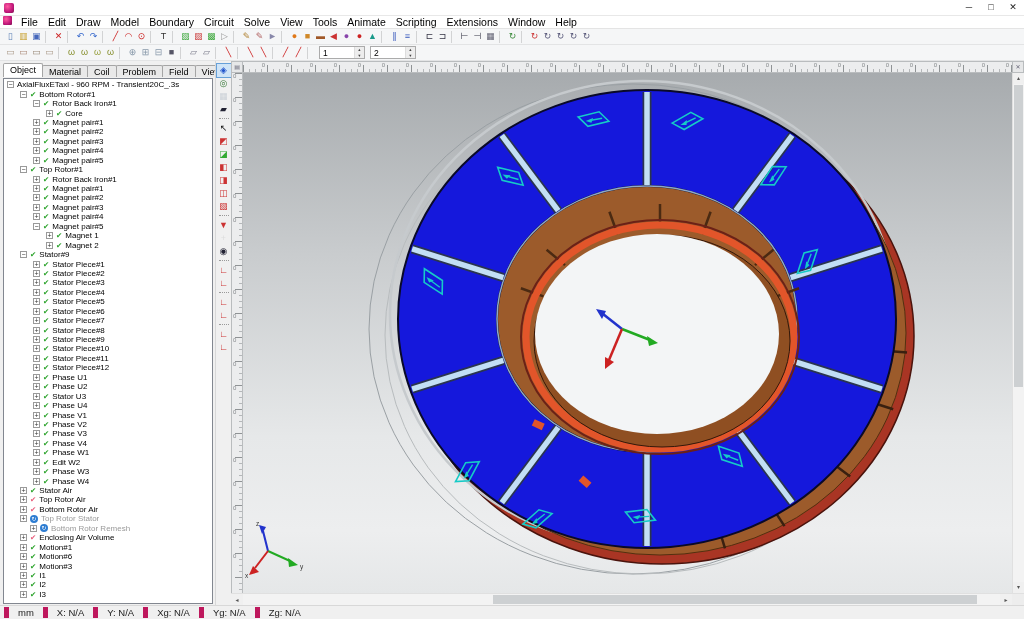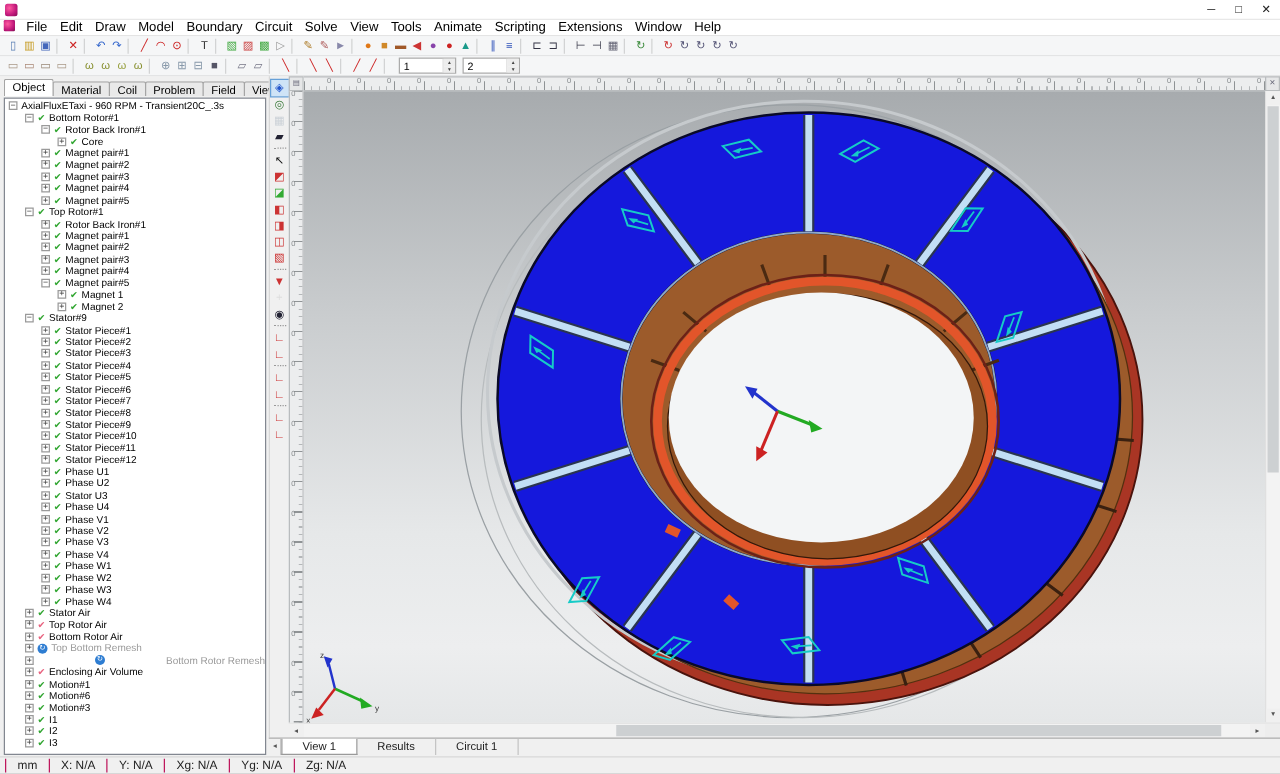--- a/index.html
+++ b/index.html
@@ -82,21 +82,21 @@
 
   
   #doctabs{height:15px;background:#F0F0F0;border-top:1px solid #ABABAB;display:flex;align-items:flex-start;font-size:9px;padding-left:1px;flex:none;}
   .tabscroll{width:9px;height:13px;font-size:6px;line-height:13px;text-align:center;color:#555;border-right:1px solid #C8C8C8;}
   .dtab{padding:0 16px;height:13px;line-height:12px;border-right:1px solid #C4C4C4;color:#222;}
   .dtab.active{background:#fff;border:1px solid #9a9a9a;border-top:none;}
 
   
   #statusbar{position:absolute;left:0;right:0;bottom:0;height:14px;background:#F0F0F0;border-top:1px solid #D8D8D8;display:flex;align-items:center;font-size:9.5px;padding:0 4px;}
   #helptext{flex:1;color:#222;}
-  .sfield{padding:0 9px;color:#222;white-space:nowrap;border-left:1px solid #be185d;}
+  .sfield{padding:0 9px;color:#222;white-space:nowrap;border-left:5px solid #be185d;}
 </style>
 </head>
 <body>
 
 <div id="app">
 
   <div id="titlebar">
     <span class="appicon"></span>
     <div id="wincontrols">
       <span>─</span>
@@ -417,21 +417,21 @@
             <span class="tlabel">Phase V4</span>
           </div>
           <div class="trow" style="padding-left: 28px;">
             <span class="exp">+</span>
             <span class="chk" style="color: rgb(47, 165, 47);">✔</span>
             <span class="tlabel">Phase W1</span>
           </div>
           <div class="trow" style="padding-left: 28px;">
             <span class="exp">+</span>
             <span class="chk" style="color: rgb(47, 165, 47);">✔</span>
-            <span class="tlabel">Phase W2</span>
+            <span class="tlabel">Edit W2</span>
           </div>
           <div class="trow" style="padding-left: 28px;">
             <span class="exp">+</span>
             <span class="chk" style="color: rgb(47, 165, 47);">✔</span>
             <span class="tlabel">Phase W3</span>
           </div>
           <div class="trow" style="padding-left: 28px;">
             <span class="exp">+</span>
             <span class="chk" style="color: rgb(47, 165, 47);">✔</span>
             <span class="tlabel">Phase W4</span>
@@ -447,23 +447,23 @@
             <span class="tlabel">Top Rotor Air</span>
           </div>
           <div class="trow" style="padding-left: 15px;">
             <span class="exp">+</span>
             <span class="chk" style="color: rgb(232, 97, 126);">✔</span>
             <span class="tlabel">Bottom Rotor Air</span>
           </div>
           <div class="trow" style="padding-left: 15px;">
             <span class="exp">+</span>
             <span class="remesh">↻</span>
-            <span class="tlabel dim">Top Bottom Remesh</span>
-          </div>
-          <div class="trow" style="padding-left: 15px; justify-content: space-between;">
+            <span class="tlabel dim">Top Rotor Stator</span>
+          </div>
+          <div class="trow" style="padding-left: 25px;">
             <span class="exp">+</span>
             <span class="remesh">↻</span>
             <span class="tlabel dim">Bottom Rotor Remesh</span>
           </div>
           <div class="trow" style="padding-left: 15px;">
             <span class="exp">+</span>
             <span class="chk" style="color: rgb(232, 97, 126);">✔</span>
             <span class="tlabel">Enclosing Air Volume</span>
           </div>
           <div class="trow" style="padding-left: 15px;">
@@ -684,28 +684,20 @@
             <div class="hsarrow">◂</div>
             <div class="htrack">
               <div class="hthumb"></div>
             </div>
             <div class="hsarrow">▸</div>
             <div class="scorner"></div>
           </div>
         </div>
       </div>
 
-      <div id="doctabs">
-        <span class="tabscroll">◂</span>
-        <span style="display:flex;align-items:flex-start;">
-            <span class="dtab active">View 1</span>
-            <span class="dtab">Results</span>
-            <span class="dtab">Circuit 1</span>
-          </span>
-      </div>
     </div>
   </div>
 
   <div id="statusbar">
     <span id="statusfields" style="display:flex;">
         <span class="sfield">mm</span>
         <span class="sfield">X: N/A</span>
         <span class="sfield">Y: N/A</span>
         <span class="sfield">Xg: N/A</span>
         <span class="sfield">Yg: N/A</span>

